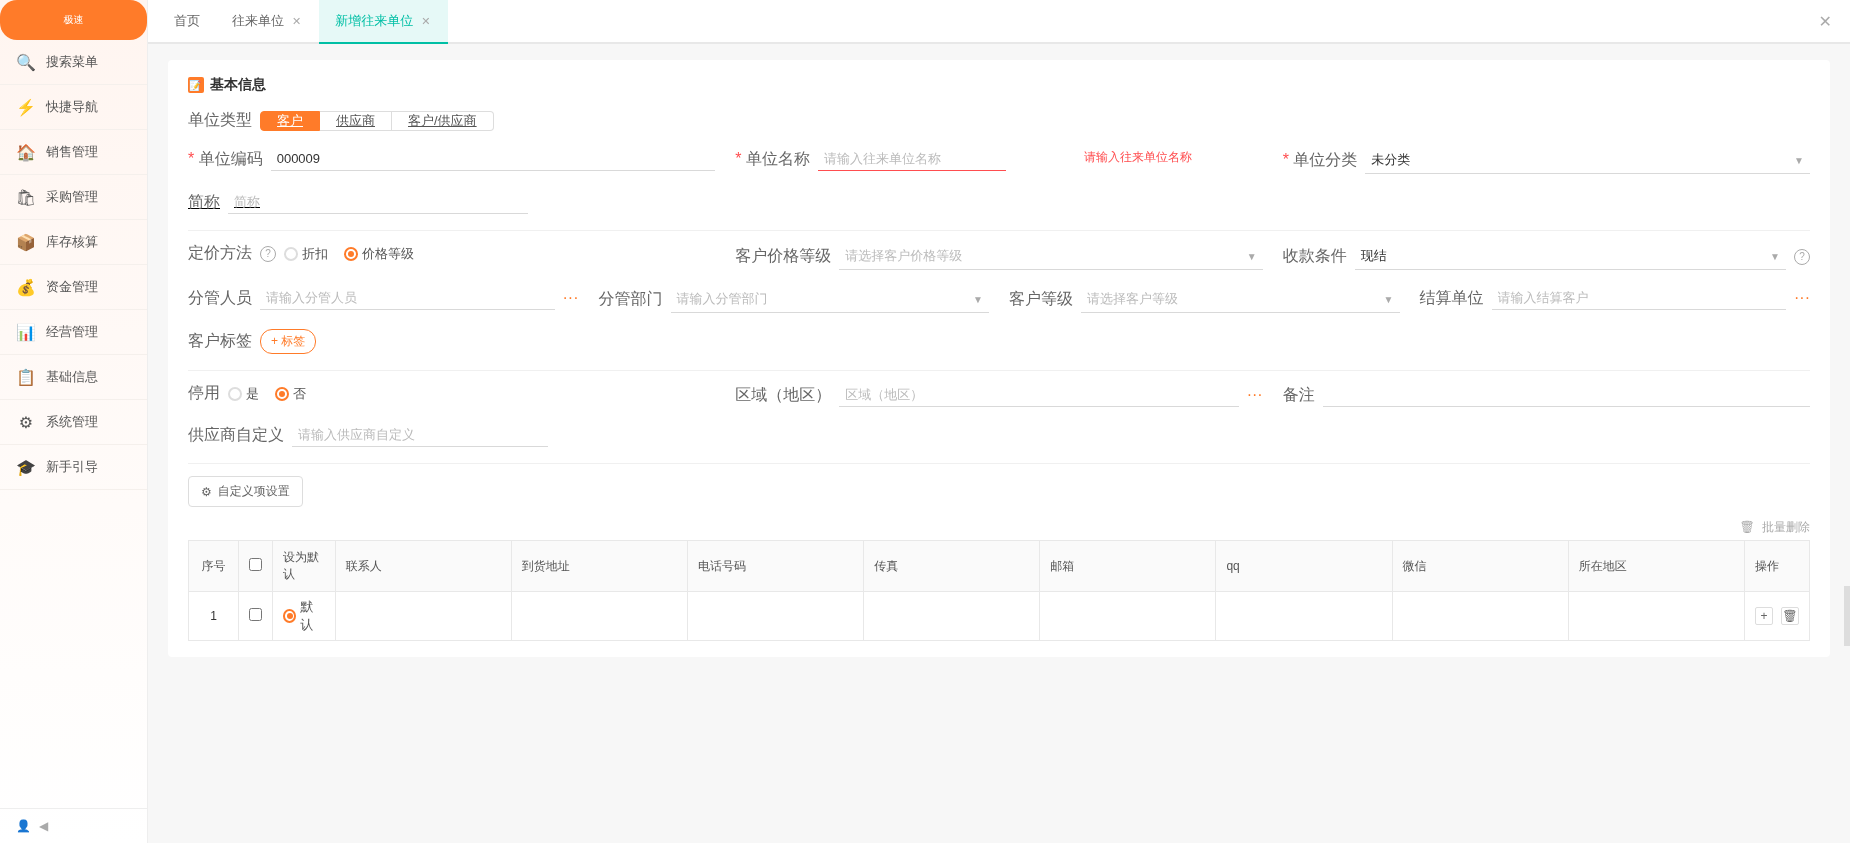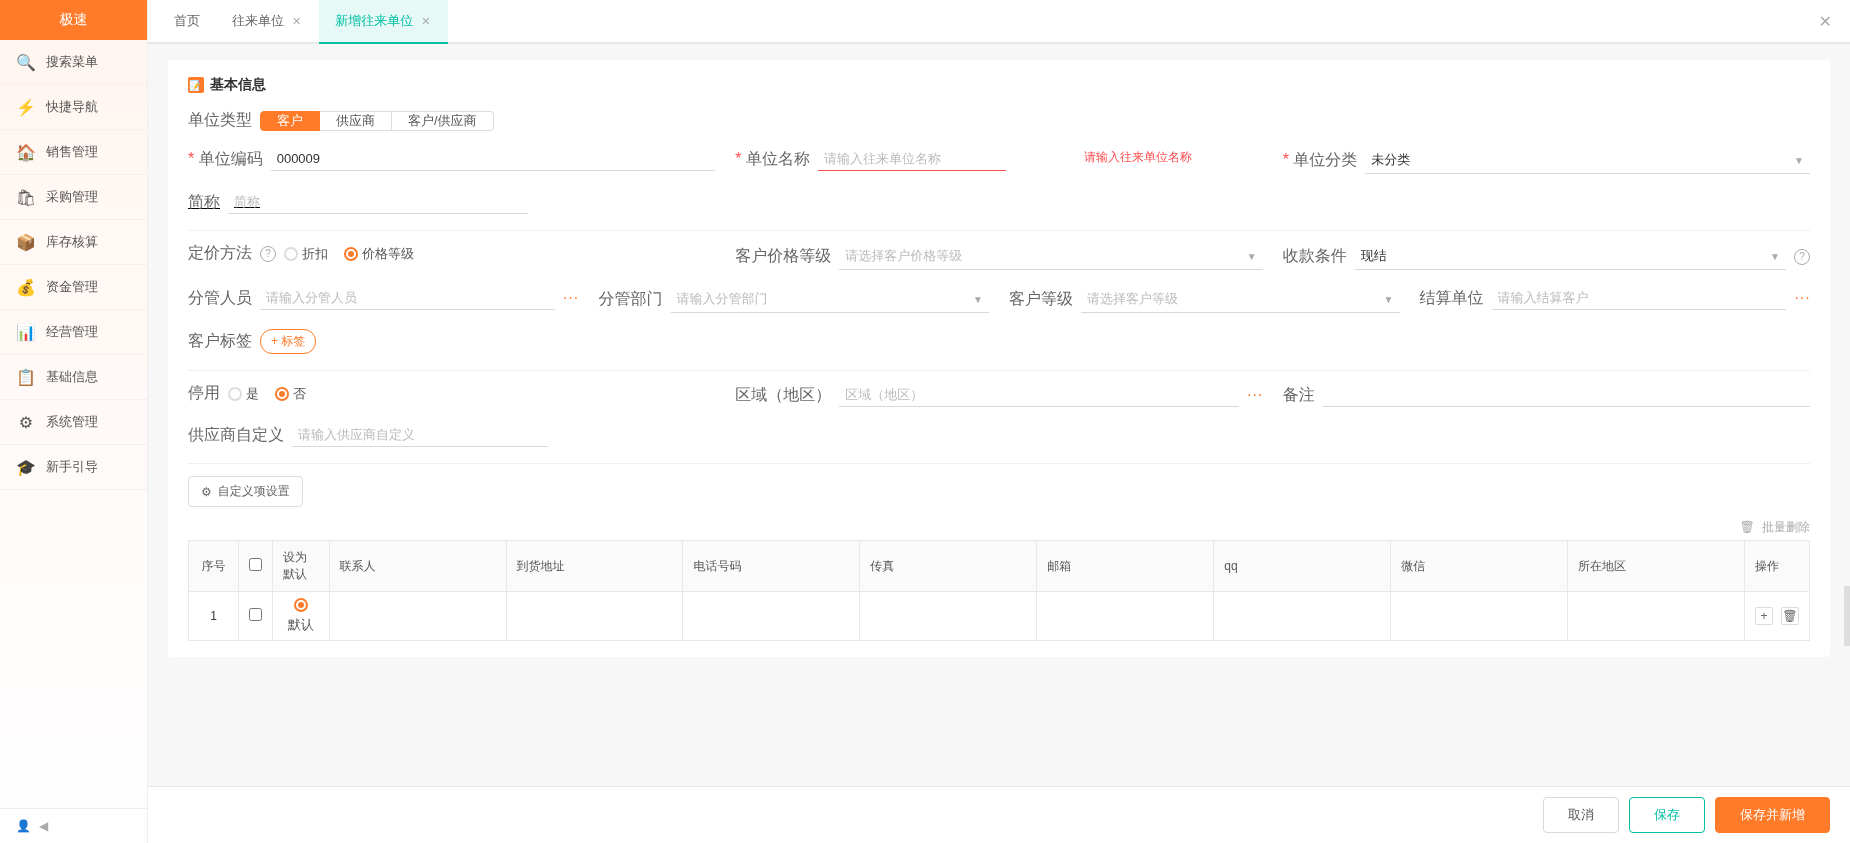--- a/index.html
+++ b/index.html
@@ -15,21 +15,22 @@
       flex-shrink: 0;
       height: 100%;
     }
     .sidebar-logo {
       height: 40px;
       background: #ff7b29;
       display: flex;
       align-items: center;
       justify-content: center;
       color: white;
-      font-size: 14px;
+      font-size: 10px;
+      border-radius: 17px;
     }
     .sidebar-item {
       display: flex;
       align-items: center;
       padding: 12px 16px;
       cursor: pointer;
       color: #555;
       font-size: 13px;
       gap: 10px;
       border-bottom: 1px solid #f5f0ec;
@@ -202,20 +203,21 @@
       display: flex;
       gap: 0;
     }
     .type-btn {
       padding: 0 16px;
       border: 1px solid #ddd;
       cursor: pointer;
       font-size: 13px;
       background: #fff;
       color: #555;
+      text-decoration: underline;
     }
     .type-btn:first-child { border-radius: 4px 0 0 4px; }
     .type-btn:last-child { border-radius: 0 4px 4px 0; }
     .type-btn.active {
       background: #ff7b29;
       color: white;
       border-color: #ff7b29;
     }
     .type-btn:not(:first-child) { border-left: none; }
 
@@ -645,21 +647,21 @@
             <th>操作</th>
           </tr>
         </thead>
         <tbody>
           <tr>
             <td class="num-col">1</td>
             <td class="checkbox-col">
               <input type="checkbox" style="">
             </td>
             <td>
-              <div class="radio-item" style="justify-content:center;flex-direction:column;">
+              <div class="radio-item" style="justify-content:center;">
                 <div class="radio-circle checked"></div>
                 <span class="radio-label">默认</span>
               </div>
             </td>
             <td><input class="form-input" style="width: 100%; border-bottom: none;"></td>
             <td><input class="form-input" style="width: 100%; border-bottom: none;"></td>
             <td><input class="form-input" style="width: 100%; border-bottom: none;"></td>
             <td><input class="form-input" style="width: 100%; border-bottom: none;"></td>
             <td><input class="form-input" style="width: 100%; border-bottom: none;"></td>
             <td><input class="form-input" style="width: 100%; border-bottom: none;"></td>
@@ -671,18 +673,13 @@
                 <div class="action-icon">🗑</div>
                 <div style="width:6px; background:#ddd; height:60px; position:absolute; right:0;"></div>
               </div>
             </td>
           </tr>
         </tbody>
       </table>
     </div>
   </div>
 
-  <div class="footer">
-    <button class="btn btn-default">取消</button>
-    <button class="btn btn-primary">保存</button>
-    <button class="btn btn-orange">保存并新增</button>
-  </div>
 </div>
 
 </body></html>

